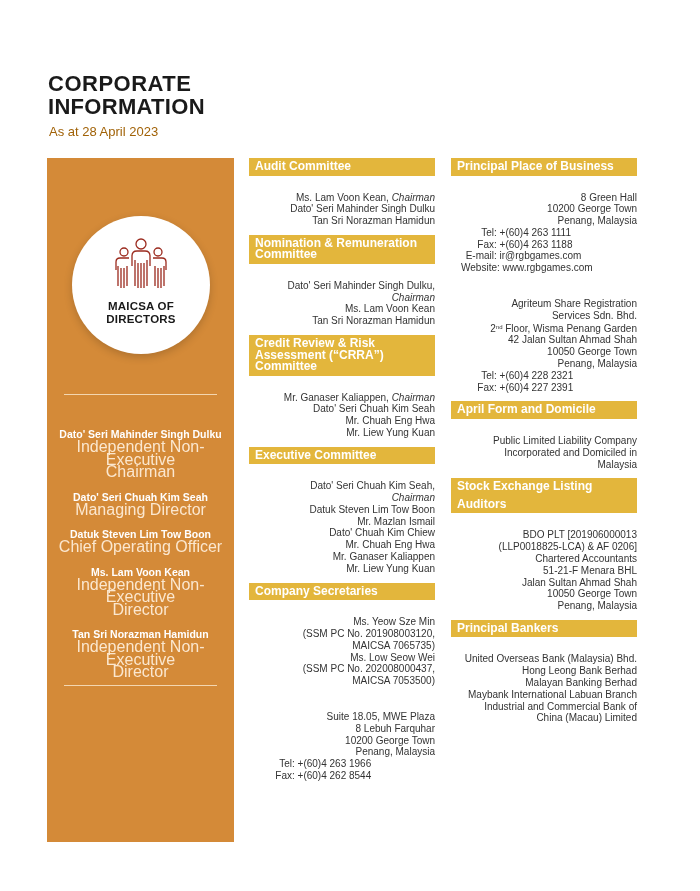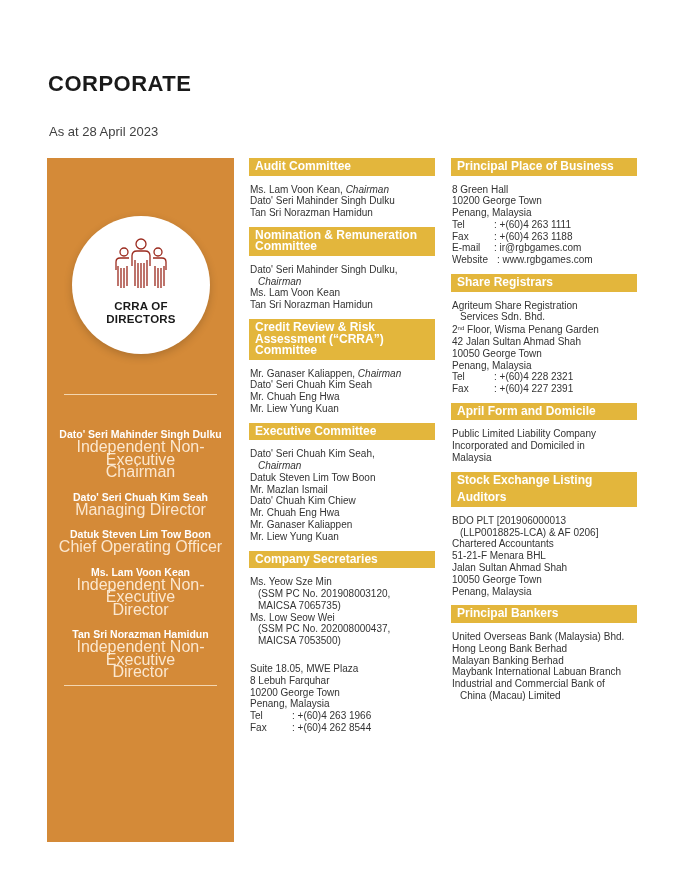--- a/index.html
+++ b/index.html
@@ -2,69 +2,70 @@
 <html><head>
 <meta charset="utf-8">
 <style>
   * { box-sizing: border-box; margin: 0; padding: 0; }
   html, body { width: 700px; height: 891px; background: #ffffff; overflow: hidden; }
   body { position: relative; font-family: "Liberation Sans", sans-serif; color: #2b2b2b; }
 
   .title-block { position: absolute; left: 48px; top: 73px; }
   .title-line1 { font-family: "Liberation Sans", sans-serif; font-size: 22px; font-weight: 700; letter-spacing: 0.5px; color: #1a1a1a; line-height: 22px; }
   .title-line2 { font-family: "Liberation Sans", sans-serif; font-size: 22px; font-weight: 700; letter-spacing: 0.3px; color: #1a1a1a; line-height: 24px; }
-  .as-at { position: absolute; left: 49px; top: 124px; font-size: 13px; color: #404040; }
+  .as-at { position: absolute; left: 49px; top: 124px; font-size: 13px; color: #a16207; }
 
   .sidebar { position: absolute; left: 47px; top: 158px; width: 187px; height: 684px; background: #d48a38; }
   .board-circle { position: absolute; left: 25px; top: 58px; width: 138px; height: 138px; border-radius: 50%; background: #ffffff; box-shadow: 0 3px 8px rgba(0,0,0,0.18); }
   .board-icon { position: absolute; left: 40px; top: 20px; width: 58px; height: 58px; }
   .board-label { position: absolute; left: 0; width: 100%; top: 84px; text-align: center; font-weight: 700; font-size: 11.5px; line-height: 13px; color: #1a1a1a; letter-spacing: 0.2px; }
   .divider { position: absolute; left: 17px; width: 153px; height: 1px; background: #f3d6b0; }
   .directors { position: absolute; left: 0; top: 270px; width: 100%; text-align: center; }
   .director { margin-bottom: 12px; }
   .director-name { font-weight: 700; font-size: 10.5px; color: #ffffff; line-height: 13px; }
   .director-role { font-size: 16px; color: #fbe7cf; line-height: 12.5px; }
 
   .col { position: absolute; top: 158px; width: 186px; }
   .col-mid { left: 249px; }
   .col-right { left: 451px; }
 
   .sec-head { background: #e3b63c; color: #ffffff; font-weight: 700; font-size: 12px; padding: 3px 6px; line-height: 11.5px; }
-  .sec-body { font-size: 10px; color: #333; line-height: 11.8px; padding: 8px 0 0 1px; margin-bottom: 8px; }
+  .sec-body { font-size: 10px; color: #333; line-height: 11.8px; padding: 16px 0 0 1px; margin-bottom: 8px; text-align: right; }
   .sec-body .line { white-space: nowrap; }
   .indent { padding-left: 8px; }
   .italic { font-style: italic; }
   .kv { display: flex; white-space: nowrap; }
   .kv .k { width: 42px; }
   .kv .k.wide { width: 45px; }
   sup { font-size: 6px; vertical-align: 3px; }
 </style>
 </head>
 <body>
 
 <div class="title-block">
   <div class="title-line1">CORPORATE</div>
+  <div class="title-line2">INFORMATION</div>
 </div>
 <div class="as-at">As at 28 April 2023</div>
 
 <div class="sidebar">
   <div class="board-circle">
     <svg class="board-icon" viewBox="0 0 58 58" fill="none" stroke="#9b2a1e" stroke-width="1.3">
       <circle cx="29" cy="8" r="5"></circle>
       <path d="M20 30 V20 Q20 15 25 15 H33 Q38 15 38 20 V30"></path>
       <path d="M23 24 V50 M26 27 V52 M29 27 V52 M32 27 V52 M35 24 V50"></path>
       <circle cx="12" cy="16" r="4"></circle>
       <path d="M4 34 V26 Q4 22 8 22 H17"></path>
       <path d="M6 30 V50 M9 32 V52 M12 32 V52 M15 30 V50"></path>
       <circle cx="46" cy="16" r="4"></circle>
       <path d="M54 34 V26 Q54 22 50 22 H41"></path>
       <path d="M52 30 V50 M49 32 V52 M46 32 V52 M43 30 V50"></path>
     </svg>
     <div class="board-label">
-      <div>CRRA OF</div>
+      <div>MAICSA OF</div>
       <div>DIRECTORS</div>
     </div>
   </div>
   <div class="divider" style="top:236px;"></div>
   <div class="directors">
     <div class="director">
       <div class="director-name">Dato' Seri Mahinder Singh Dulku</div>
       <div class="director-role">Independent Non-Executive</div>
       <div class="director-role">Chairman</div>
     </div>
@@ -169,21 +170,20 @@
     <div class="kv">
         <span class="k">E-mail</span>
         <span>: ir@rgbgames.com</span>
       </div>
     <div class="kv">
         <span class="k wide">Website</span>
         <span>: www.rgbgames.com</span>
       </div>
   </div>
 
-  <div class="sec-head">Share Registrars</div>
   <div class="sec-body">
     <div class="line">Agriteum Share Registration</div>
     <div class="line indent">Services Sdn. Bhd.</div>
     <div class="line"><span>2</span><sup>nd</sup><span> Floor, Wisma Penang Garden</span></div>
     <div class="line">42 Jalan Sultan Ahmad Shah</div>
     <div class="line">10050 George Town</div>
     <div class="line">Penang, Malaysia</div>
     <div class="kv">
         <span class="k">Tel</span>
         <span>: +(60)4 228 2321</span>

